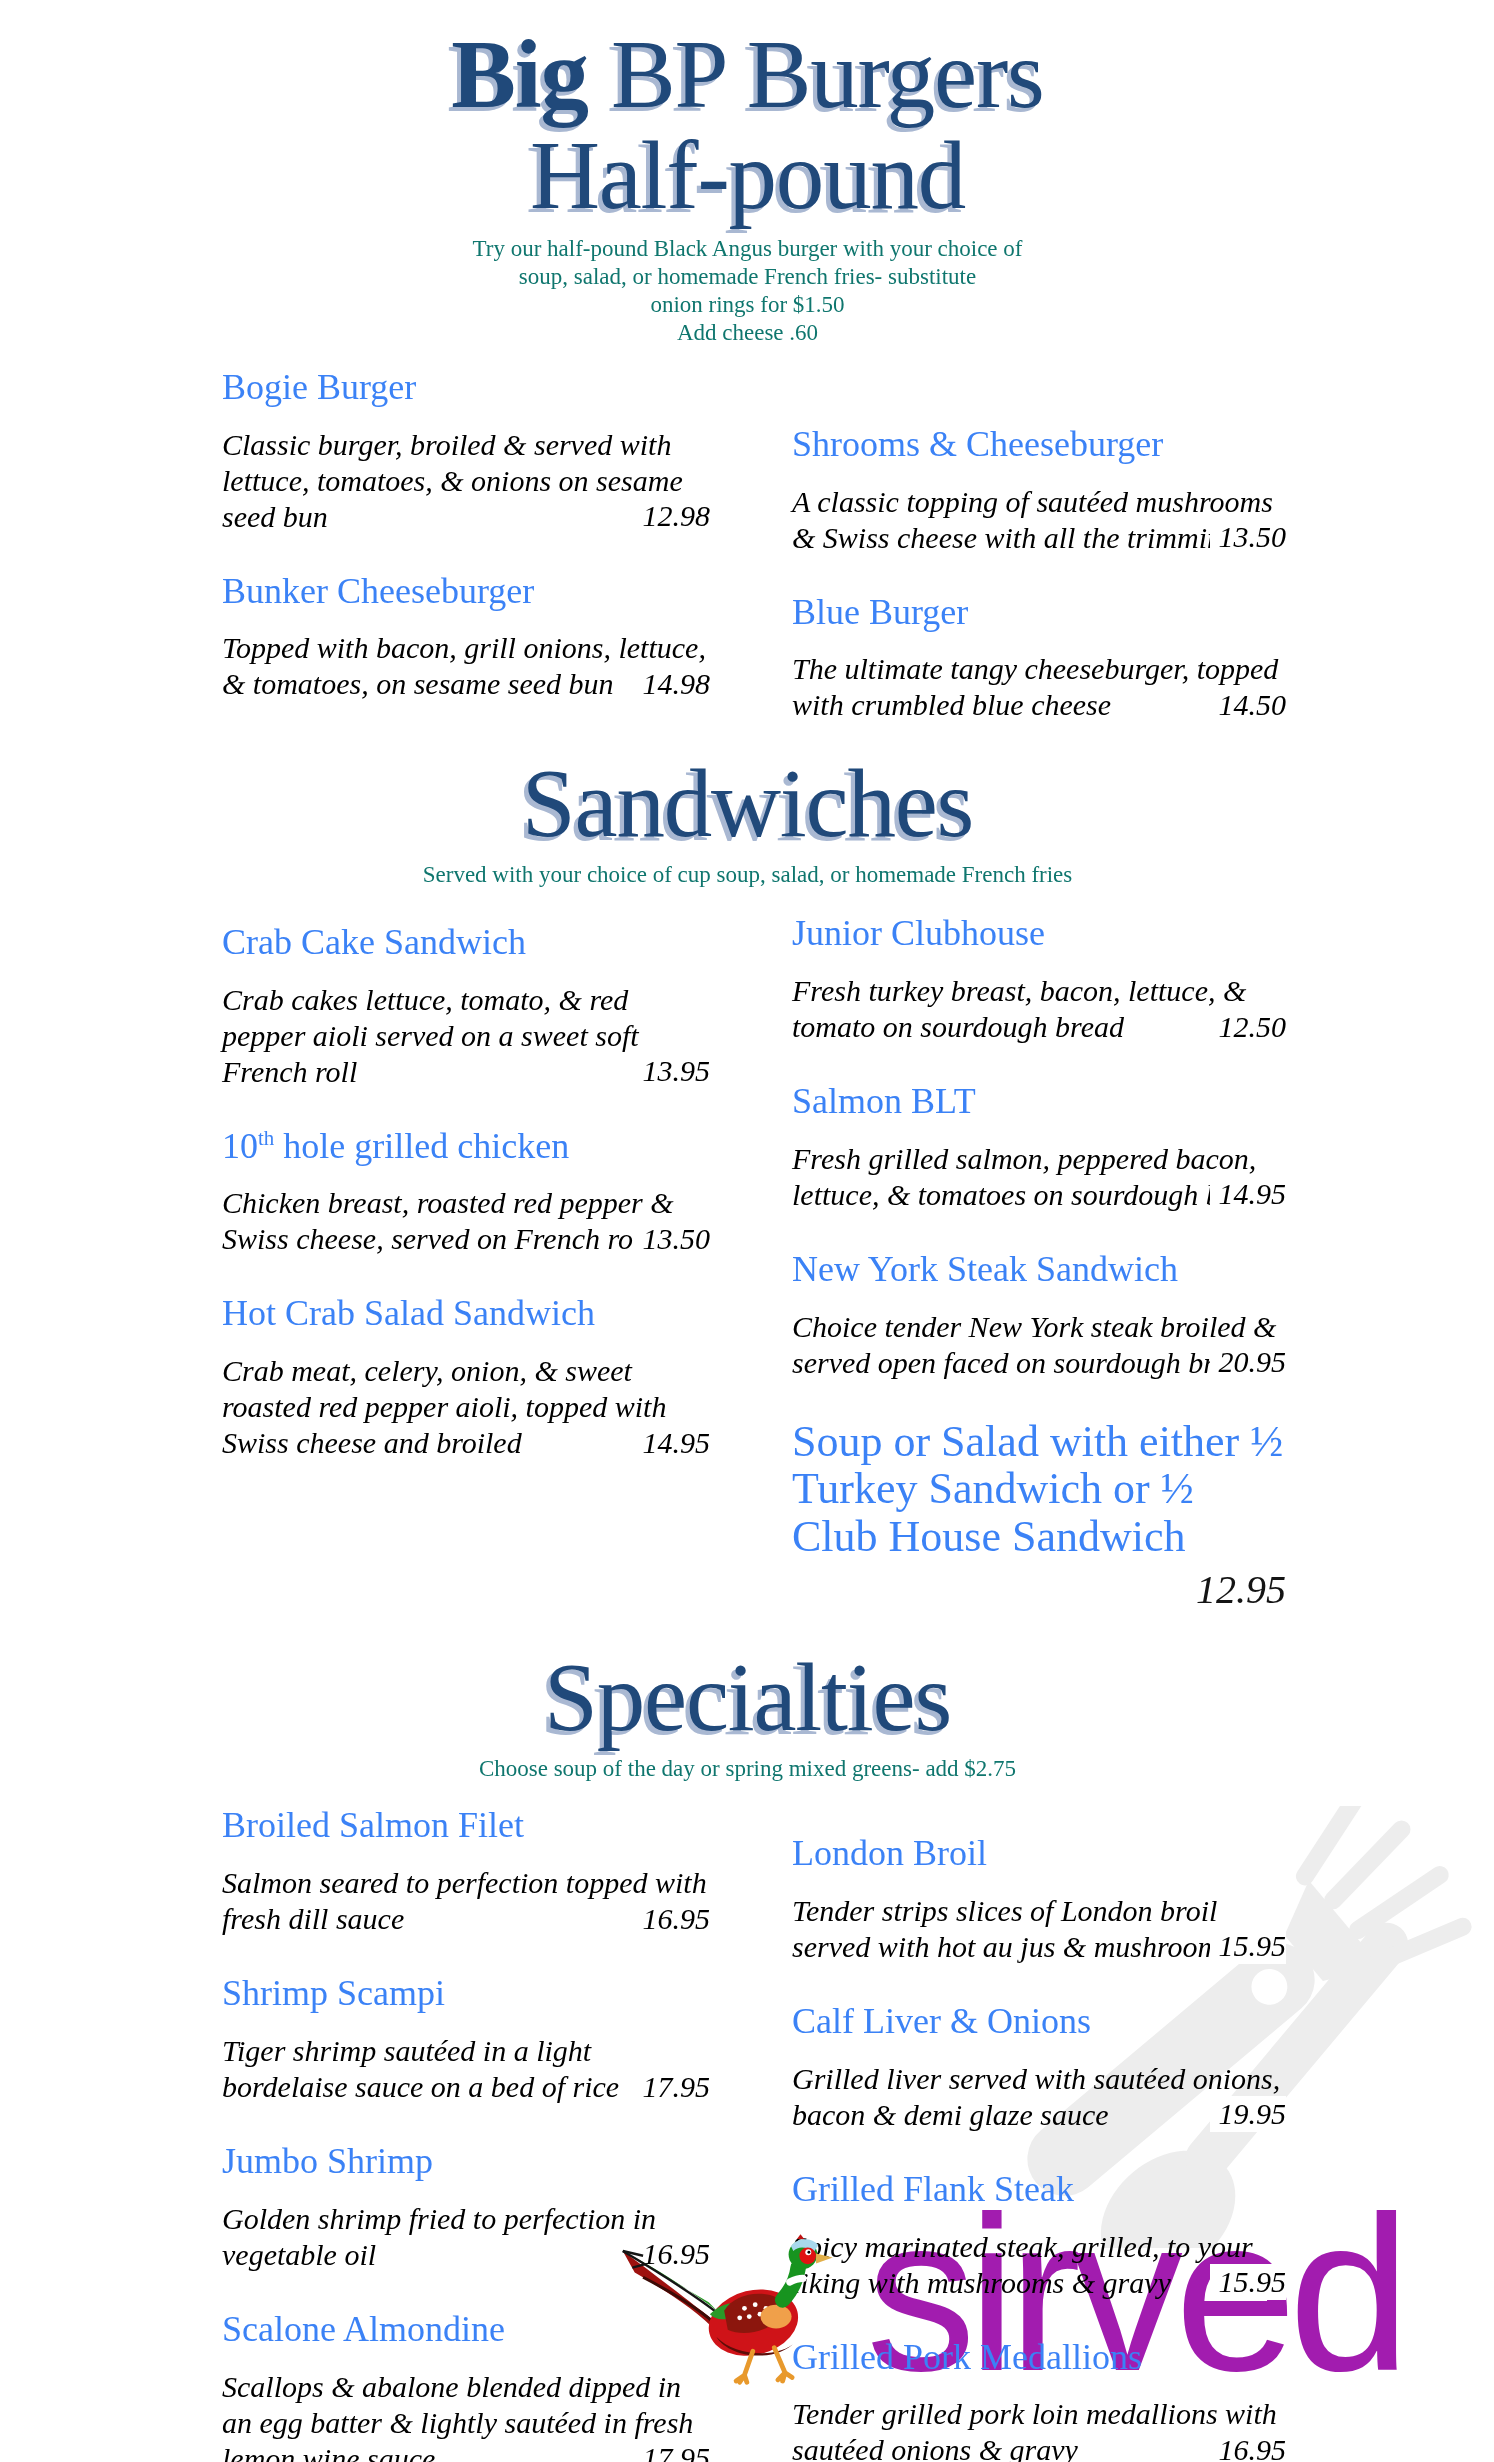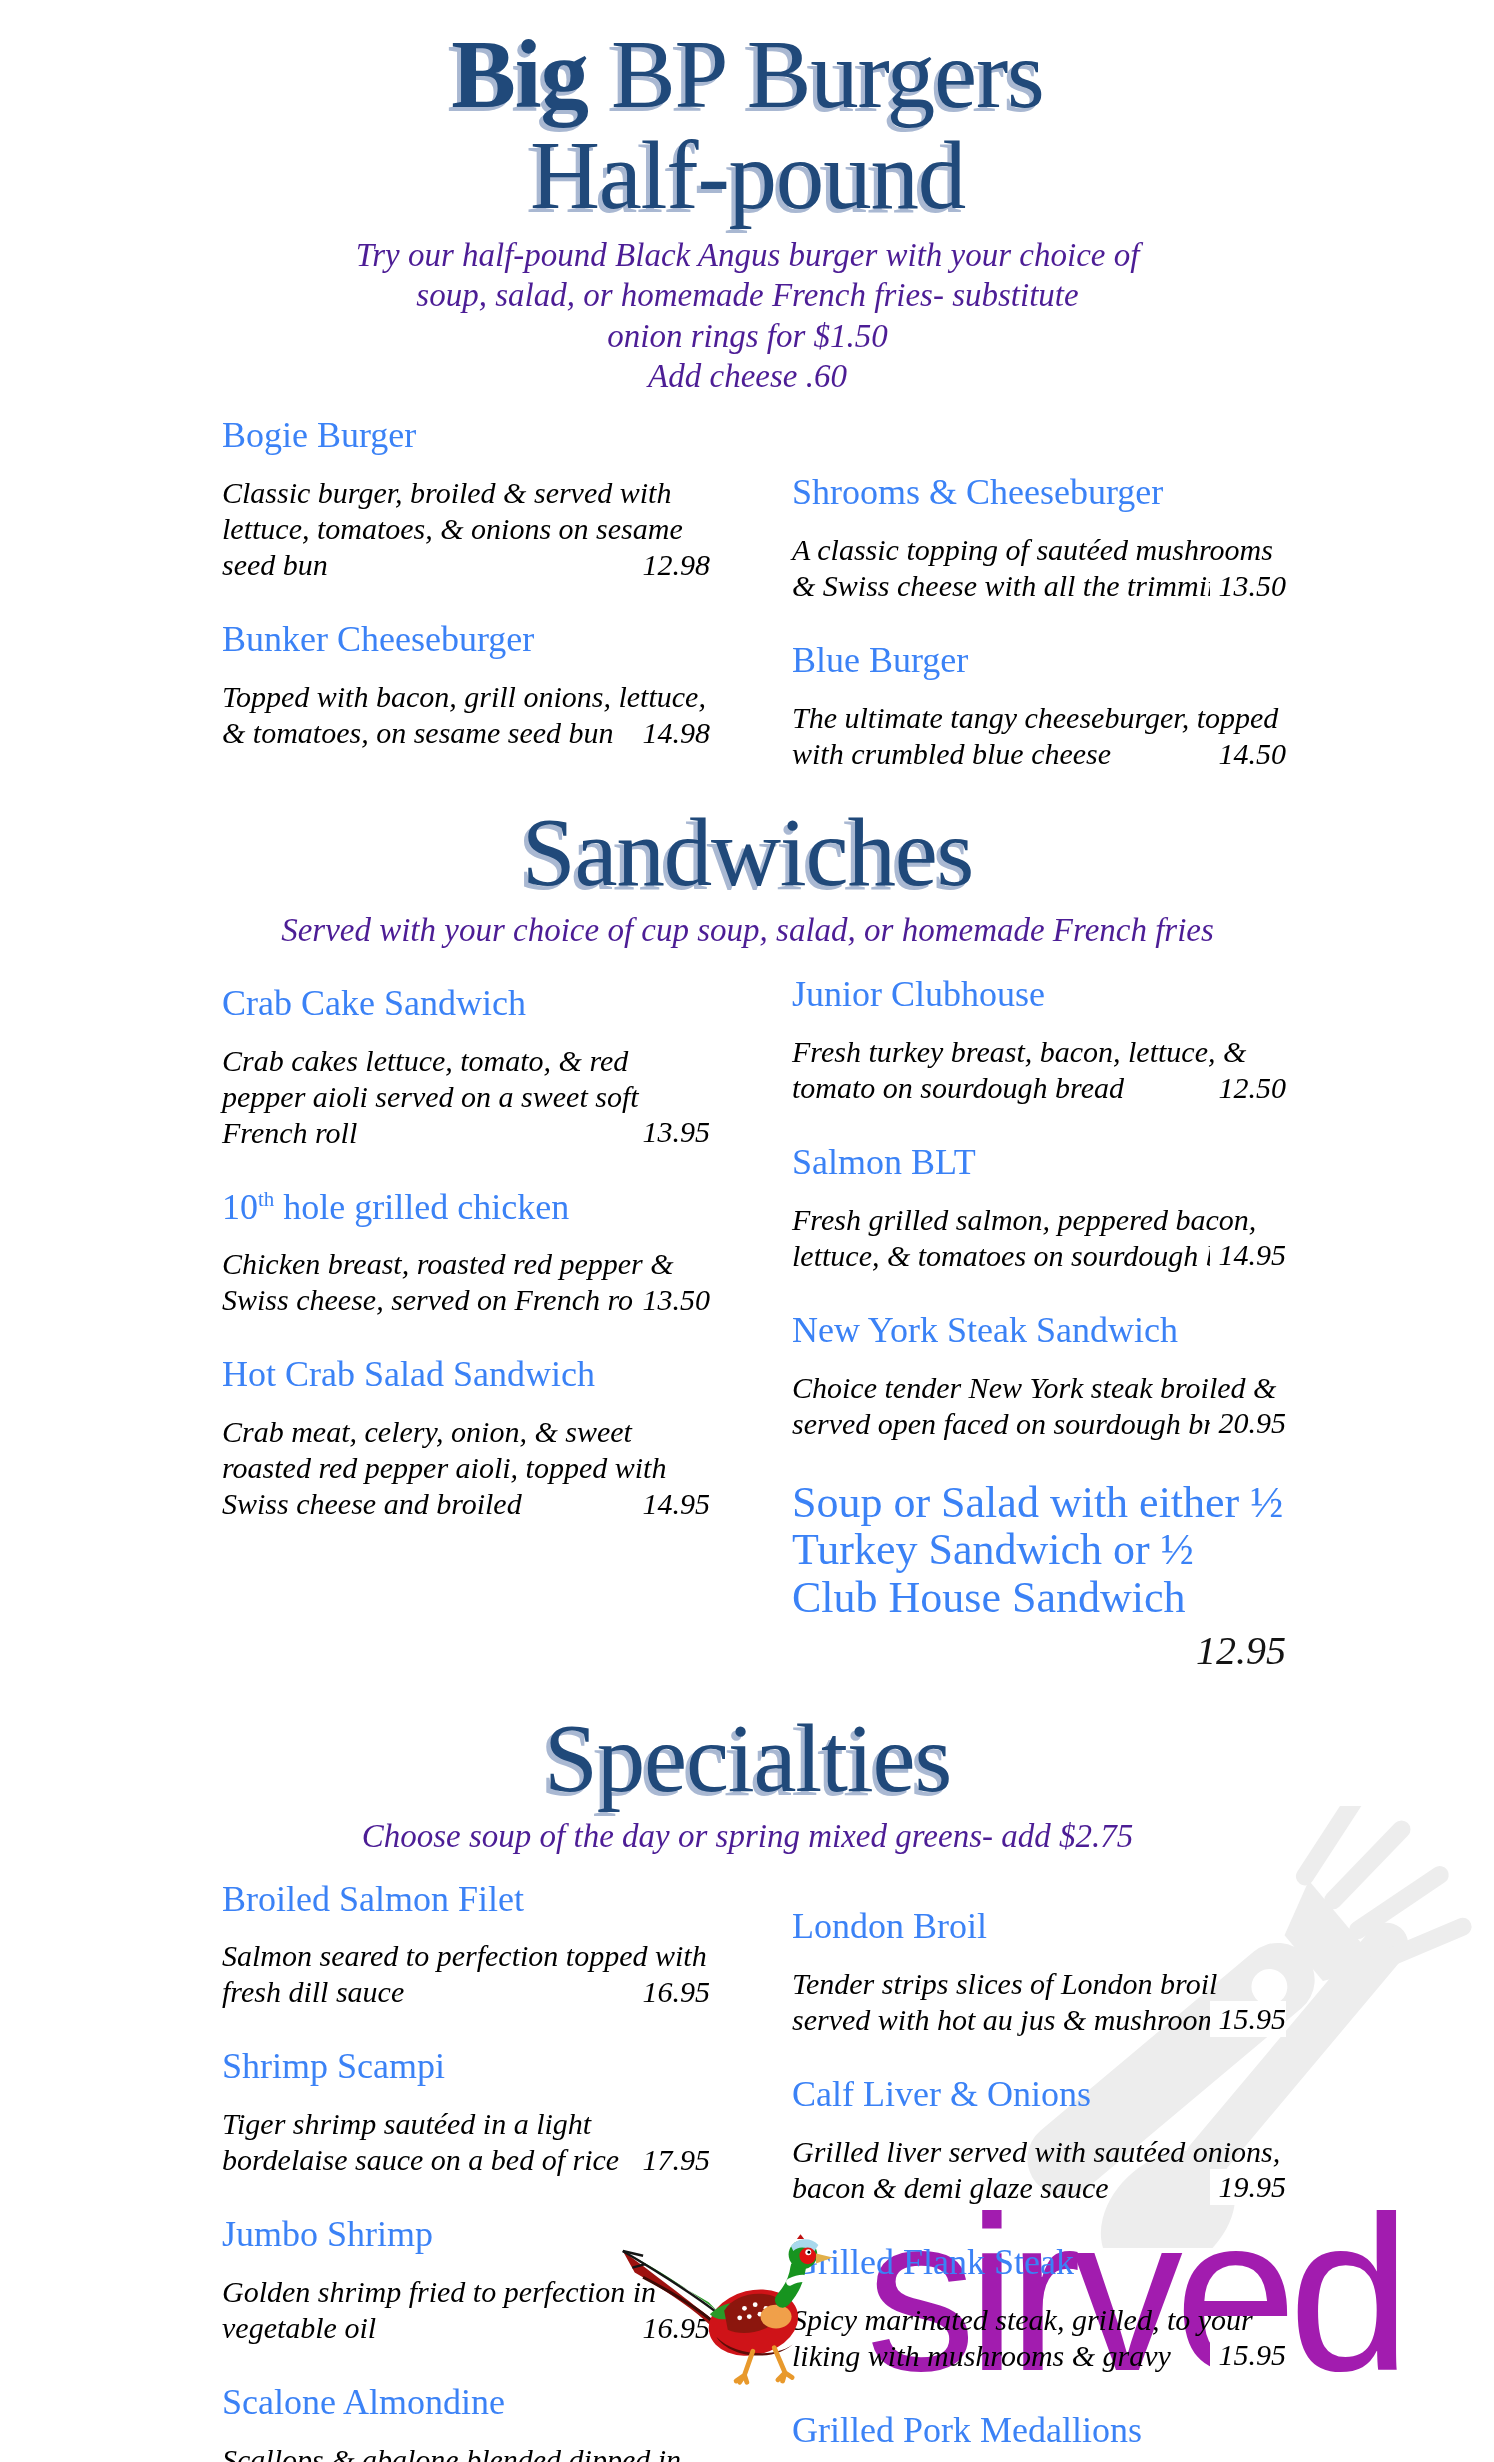--- a/index.html
+++ b/index.html
@@ -10,21 +10,21 @@
   .content{position:relative;z-index:2;}
   
   .page-header{padding-top:25px;text-align:center;}
   .blue-title{
     font-family:"Liberation Serif",serif;font-weight:400;color:#20497a;
     font-size:97px;line-height:1.04;text-shadow:-4.2px 4.2px 0 #a9b8d2;
     letter-spacing:-1.2px;
   }
   .blue-title .bold{font-weight:700;}
   .script{
-    font-style:italic;font-size:33px;line-height:1.22;color:#4c1d95;
+    font-size:23px;line-height:1.22;color:#0f766e;
     letter-spacing:0px;
   }
   .header-sub{margin-top:8.4px;}
   .section-head{text-align:center;}
   
   .cols{
     display:grid;grid-template-columns:488px 494px;column-gap:82px;
     padding-left:222px;align-items:start;
   }
   .col{display:flex;flex-direction:column;row-gap:37px;}

